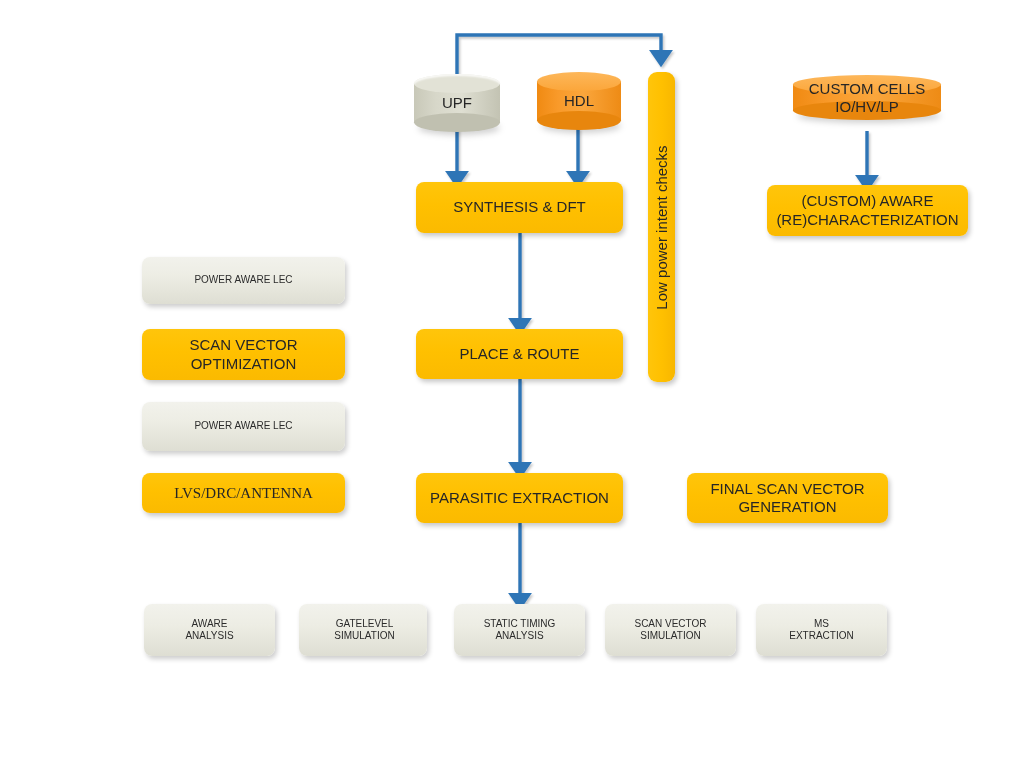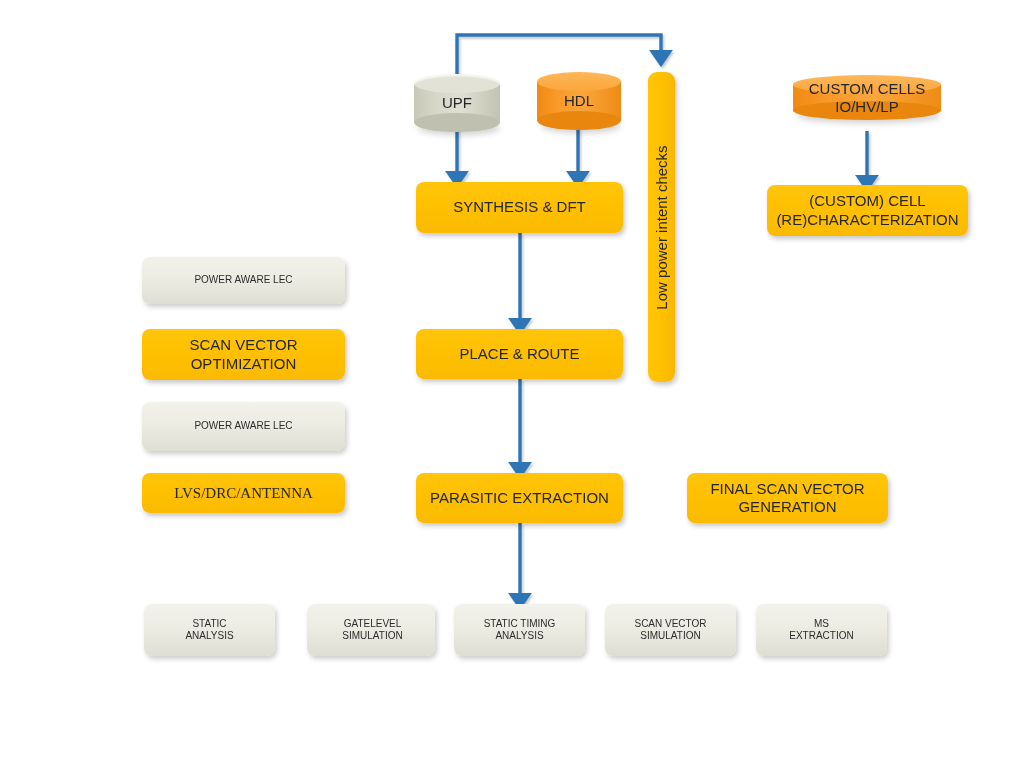--- a/index.html
+++ b/index.html
@@ -209,35 +209,35 @@
 
   <div class="node gray" style="left:106px; top:402px; width:203px; height:49px;">
     <span>POWER AWARE LEC</span>
   </div>
 
   <div class="node orange" style="left:106px; top:473px; width:203px; height:40px;font-family:Liberation Serif, serif;">
     <span>LVS/DRC/ANTENNA</span>
   </div>
 
   <div class="node orange" style="left:731px; top:185px; width:201px; height:51px;">
-    <span>(CUSTOM) CELL
+    <span>(CUSTOM) AWARE
 (RE)CHARACTERIZATION</span>
   </div>
 
   <div class="node orange" style="left:651px; top:473px; width:201px; height:50px;">
     <span>FINAL SCAN VECTOR
 GENERATION</span>
   </div>
 
   <div class="node gray" style="left:108px; top:604px; width:131px; height:52px;">
-    <span>STATIC
+    <span>AWARE
 ANALYSIS</span>
   </div>
 
-  <div class="node gray" style="left:271px; top:604px; width:128px; height:52px;padding-left:9px;">
+  <div class="node gray" style="left:263px; top:604px; width:128px; height:52px;padding-left:9px;">
     <span>GATELEVEL
 SIMULATION</span>
   </div>
 
   <div class="node gray" style="left:418px; top:604px; width:131px; height:52px;">
     <span>STATIC TIMING
 ANALYSIS</span>
   </div>
 
   <div class="node gray" style="left:569px; top:604px; width:131px; height:52px;">

